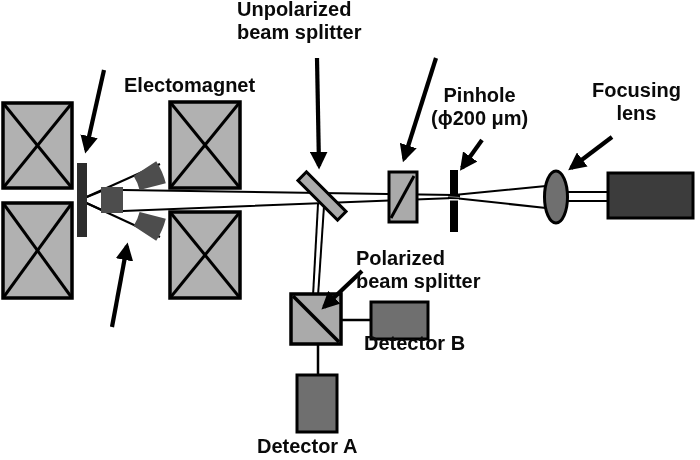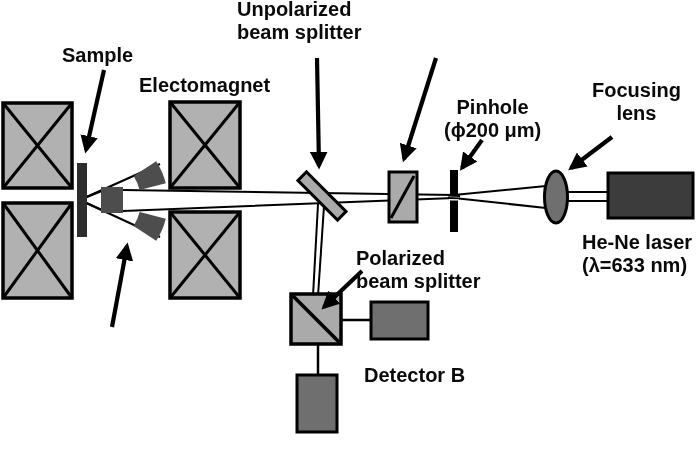--- a/index.html
+++ b/index.html
@@ -109,27 +109,25 @@
       <path class="arrow" marker-end="url(#ah)" d="M 104,70 L 86,150"></path>
       <path class="arrow" marker-end="url(#ah)" d="M 317,58 L 319,166"></path>
       <path class="arrow" marker-end="url(#ah)" d="M 436,58 L 404,159"></path>
       <path class="arrow" marker-end="url(#ah)" d="M 482,140 L 462,168"></path>
       <path class="arrow" marker-end="url(#ah)" d="M 612,137 L 571,168"></path>
       <path class="arrow" marker-end="url(#ah)" d="M 112,327 L 127,246"></path>
       <path class="arrow" marker-end="url(#ah)" d="M 362,271 L 324,307"></path>
     </g>
   </svg>
 
-  <div class="lbl" style="left:62px; top:44px;">Sample</div>
-  <div class="lbl" style="left:139px; top:74px;">Electomagnet</div>
+  <div class="lbl" style="left:124px; top:74px;">Electomagnet</div>
   <div class="lbl" style="left:237px; top:-2px;">Unpolarized
 beam splitter</div>
-  <div class="lbl center" style="left:444px; top:84px;margin-top:12px;">Pinhole
+  <div class="lbl center" style="left:431px; top:84px;">Pinhole
 (ϕ200 μm)</div>
   <div class="lbl" style="left:592px; top:79px;text-align:center;">Focusing
 lens</div>
-  <div class="lbl" style="left:582px; top:231px;">He-Ne laser
-(λ=633 nm)</div>
   <div class="lbl" style="left:356px; top:247px;">Polarized
 beam splitter</div>
-  <div class="lbl" style="left:364px; top:364px;">Detector B</div>
+  <div class="lbl" style="left:364px; top:332px;">Detector B</div>
+  <div class="lbl" style="left:257px; top:435px;">Detector A</div>
 
 </div>
 
 </body></html>

